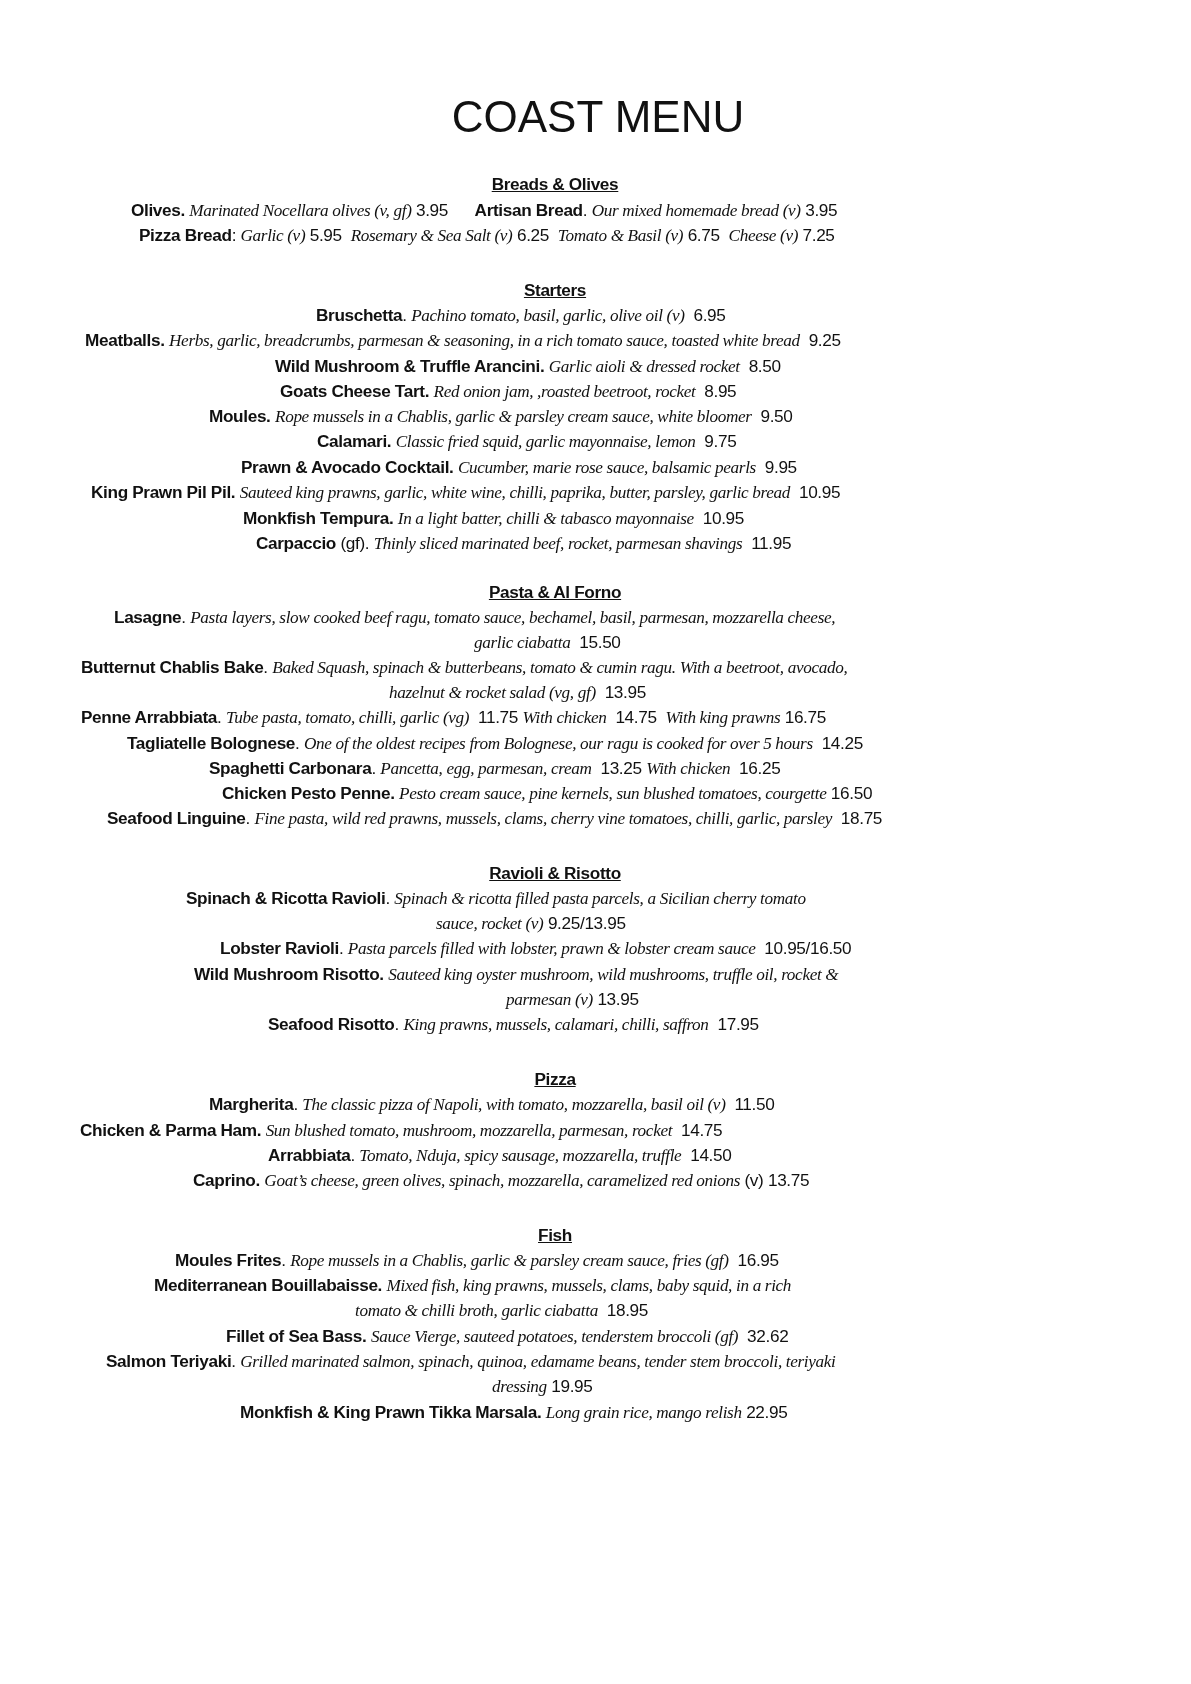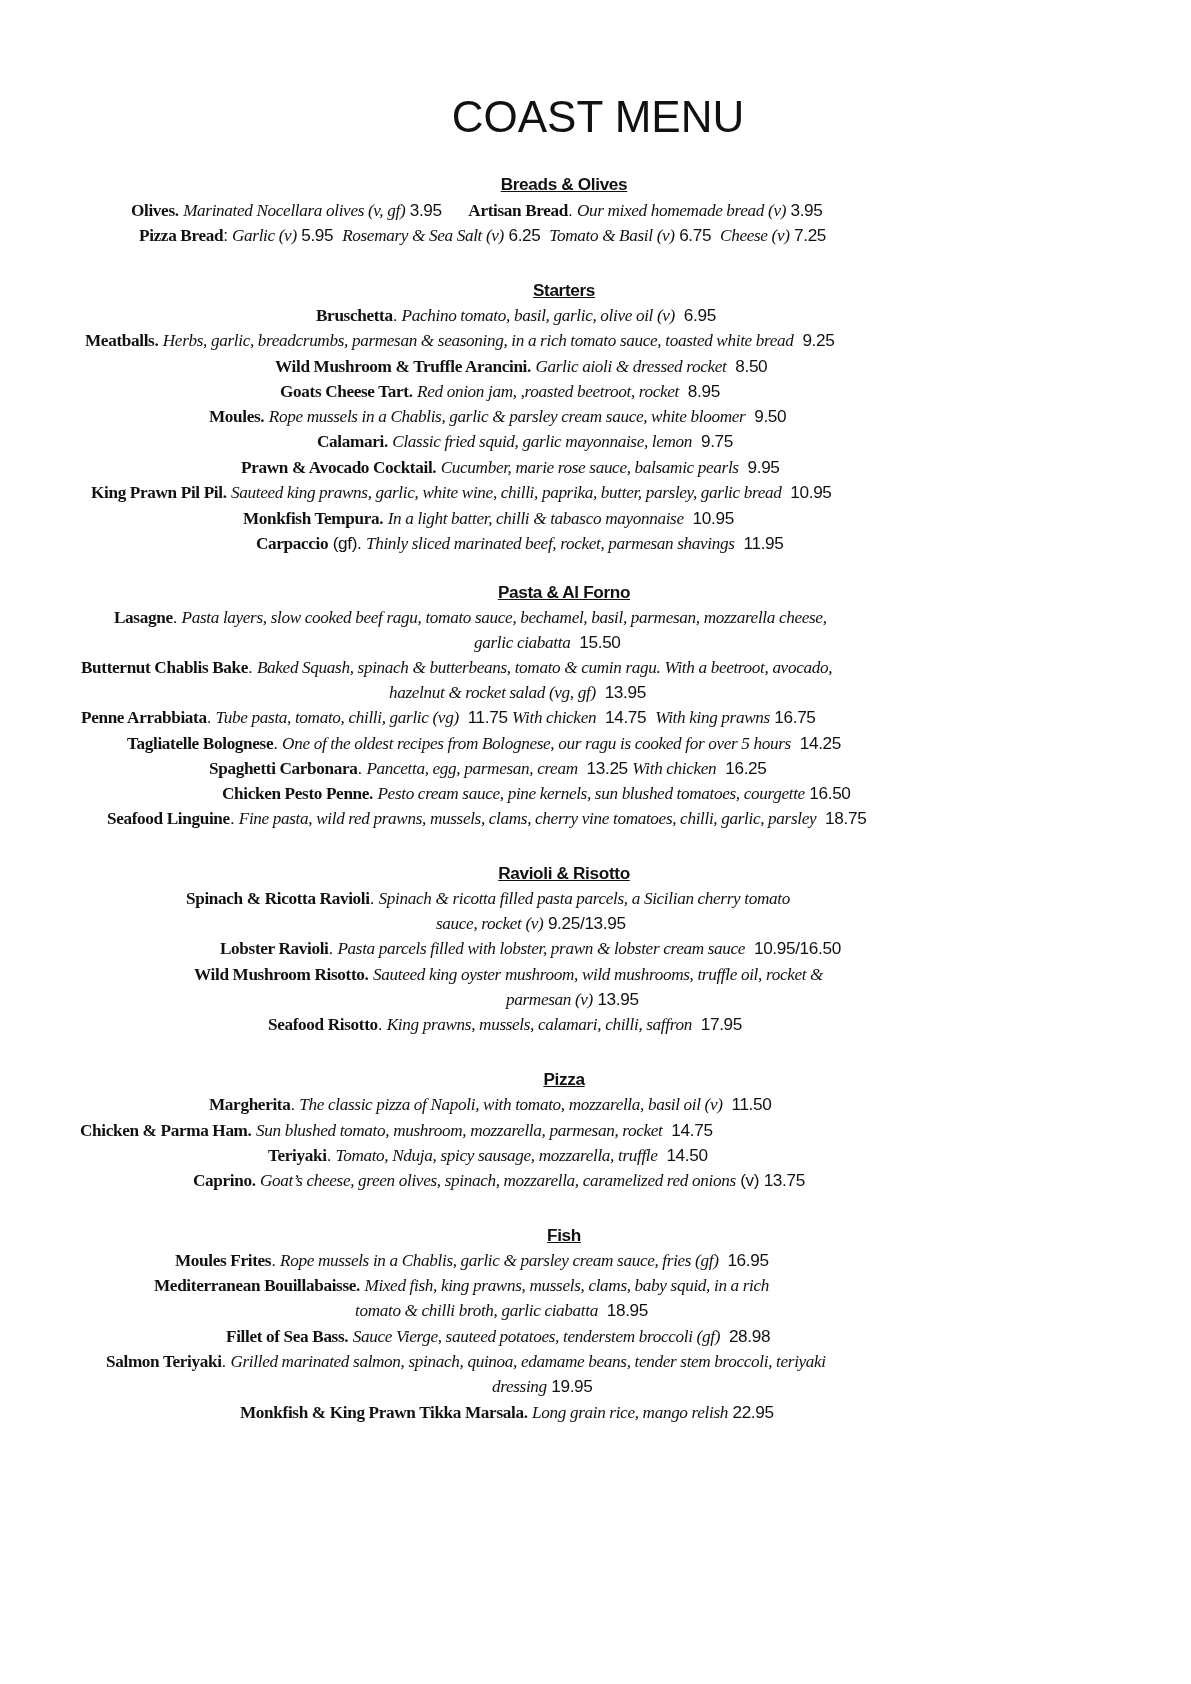--- a/index.html
+++ b/index.html
@@ -10,23 +10,23 @@
     }
     .title {
       position: absolute; top: 92px; left: 0; width: 1100px; text-align: center;
       font-size: 44px; font-weight: normal; letter-spacing: 0px; color: #111; padding-left: 48px;
     }
     .line {
       position: absolute; left: 0; width: 1191px; white-space: nowrap;
       font-size: 17.2px; line-height: 25px; height: 25px;
       font-stretch: condensed; letter-spacing: -0.35px;
     }
-    .line.head { text-align: center; width: 1110px; margin-left: 9px; }
+    .line.head { text-align: center; width: 1110px; }
     .head span { font-weight: bold; text-decoration: underline; }
-    .b { font-weight: bold; font-family: Liberation Serif, serif; }
+    .b { font-weight: bold; }
     .i { font-style: italic; font-family: Liberation Serif, serif; }
     .p { font-weight: normal; }
   </style>
 </head>
 <body>
 
 <div>
 
   <div class="title">COAST MENU</div>
 
@@ -74,25 +74,25 @@
   <div class="line" style="top:886px;left:186px"><span class="b">Spinach &amp; Ricotta Ravioli</span><span>.</span> <span class="i">Spinach &amp; ricotta filled pasta parcels, a Sicilian cherry tomato</span></div>
   <div class="line" style="top:911px;left:436px"><span class="i">sauce, rocket (v)</span> <span class="p">9.25/13.95</span></div>
   <div class="line" style="top:936px;left:220px"><span class="b">Lobster Ravioli</span><span>.</span> <span class="i">Pasta parcels filled with lobster, prawn &amp; lobster cream sauce</span>&nbsp; <span class="p">10.95/16.50</span></div>
   <div class="line" style="top:962px;left:194px"><span class="b">Wild Mushroom Risotto.</span> <span class="i">Sauteed king oyster mushroom, wild mushrooms, truffle oil, rocket &amp;</span></div>
   <div class="line" style="top:987px;left:506px"><span class="i">parmesan (v)</span> <span class="p">13.95</span></div>
   <div class="line" style="top:1012px;left:268px"><span class="b">Seafood Risotto</span><span>.</span> <span class="i">King prawns, mussels, calamari, chilli, saffron</span>&nbsp; <span class="p">17.95</span></div>
 
   <div class="line head" style="top:1067px"><span>Pizza</span></div>
   <div class="line" style="top:1092px;left:209px"><span class="b">Margherita</span><span>.</span> <span class="i">The classic pizza of Napoli, with tomato, mozzarella, basil oil (v)</span>&nbsp; <span class="p">11.50</span></div>
   <div class="line" style="top:1118px;left:80px"><span class="b">Chicken &amp; Parma Ham.</span> <span class="i">Sun blushed tomato, mushroom, mozzarella, parmesan, rocket</span>&nbsp; <span class="p">14.75</span></div>
-  <div class="line" style="top:1143px;left:268px"><span class="b">Teriyaki</span><span>.</span> <span class="i">Tomato, Nduja, spicy sausage, mozzarella, truffle</span>&nbsp; <span class="p">14.50</span></div>
+  <div class="line" style="top:1143px;left:268px"><span class="b">Arrabbiata</span><span>.</span> <span class="i">Tomato, Nduja, spicy sausage, mozzarella, truffle</span>&nbsp; <span class="p">14.50</span></div>
   <div class="line" style="top:1168px;left:193px"><span class="b">Caprino.</span> <span class="i">Goat’s cheese, green olives, spinach, mozzarella, caramelized red onions</span><span> (v)</span> <span class="p">13.75</span></div>
 
   <div class="line head" style="top:1223px"><span>Fish</span></div>
   <div class="line" style="top:1248px;left:175px"><span class="b">Moules Frites</span><span>.</span> <span class="i">Rope mussels in a Chablis, garlic &amp; parsley cream sauce, fries (gf)</span>&nbsp; <span class="p">16.95</span></div>
   <div class="line" style="top:1273px;left:154px"><span class="b">Mediterranean Bouillabaisse.</span> <span class="i">Mixed fish, king prawns, mussels, clams, baby squid, in a rich</span></div>
   <div class="line" style="top:1298px;left:355px"><span class="i">tomato &amp; chilli broth, garlic ciabatta</span>&nbsp; <span class="p">18.95</span></div>
-  <div class="line" style="top:1324px;left:226px"><span class="b">Fillet of Sea Bass.</span> <span class="i">Sauce Vierge, sauteed potatoes, tenderstem broccoli (gf)</span>&nbsp; <span class="p">28.98</span></div>
+  <div class="line" style="top:1324px;left:226px"><span class="b">Fillet of Sea Bass.</span> <span class="i">Sauce Vierge, sauteed potatoes, tenderstem broccoli (gf)</span>&nbsp; <span class="p">32.62</span></div>
   <div class="line" style="top:1349px;left:106px"><span class="b">Salmon Teriyaki</span><span>.</span> <span class="i">Grilled marinated salmon, spinach, quinoa, edamame beans, tender stem broccoli, teriyaki</span></div>
   <div class="line" style="top:1374px;left:492px"><span class="i">dressing</span> <span class="p">19.95</span></div>
   <div class="line" style="top:1400px;left:240px"><span class="b">Monkfish &amp; King Prawn Tikka Marsala.</span> <span class="i">Long grain rice, mango relish</span> <span class="p">22.95</span></div>
 
 </div>
 
 </body></html>

